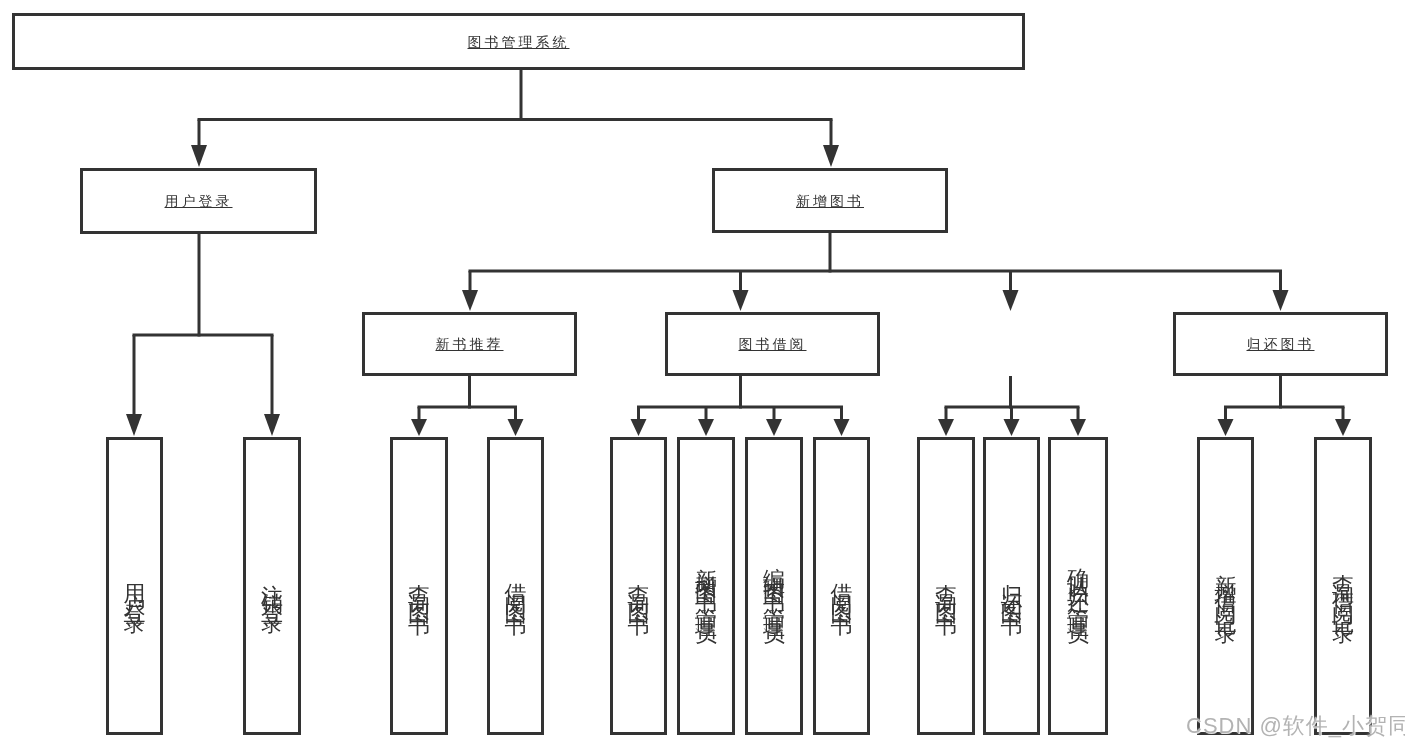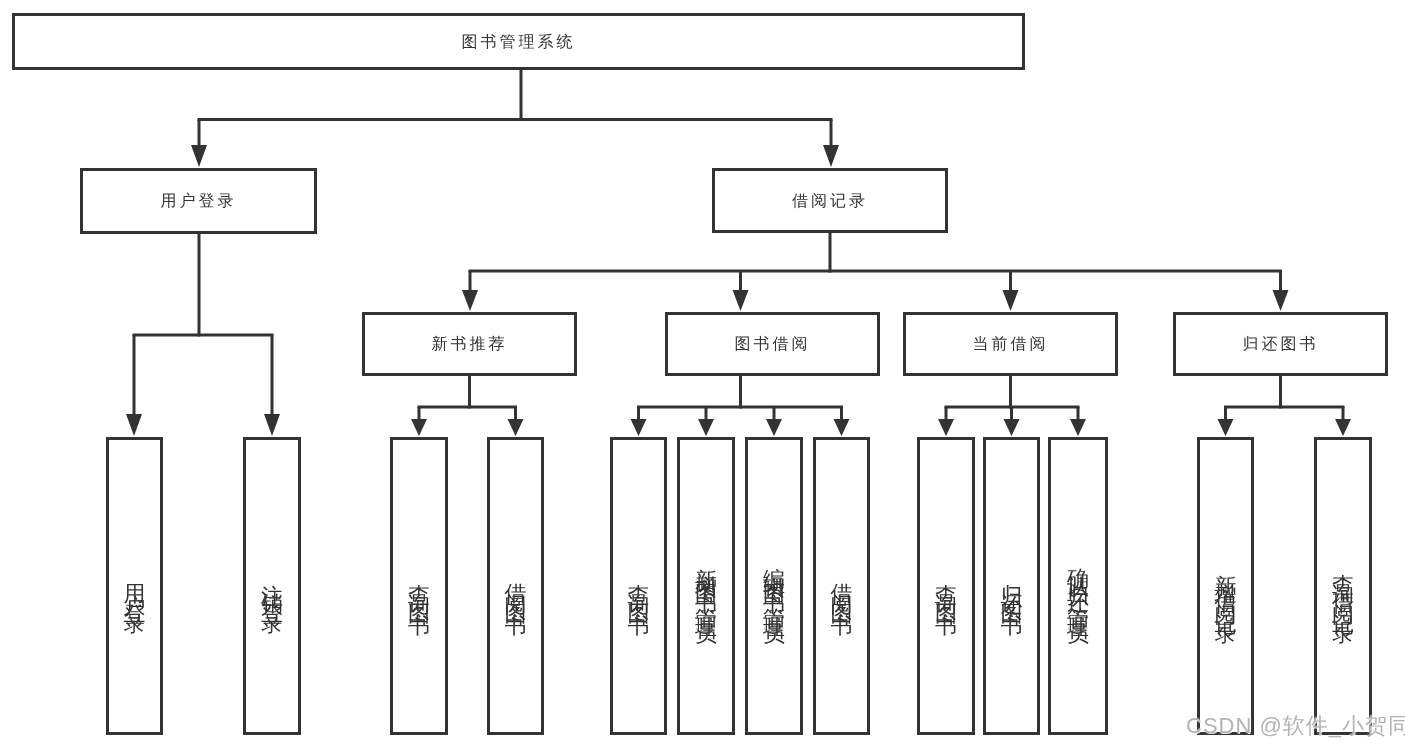--- a/index.html
+++ b/index.html
@@ -24,25 +24,26 @@
   .connectors line { stroke: #333333; stroke-width: 3; }
   .connectors polygon { fill: #333333; stroke: none; }
   .hbox {
     position: absolute;
     box-sizing: border-box;
     border: 3px solid #333333;
     background: #ffffff;
     display: flex;
     align-items: center;
     justify-content: center;
-    font-size: 16px;
+    font-size: 14px;
     letter-spacing: 3px;
     line-height: 1;
     z-index: 2;
     white-space: nowrap;
+    text-decoration: underline;
   }
   .vbox {
     position: absolute;
     top: 437px;
     height: 298px;
     box-sizing: border-box;
     border: 3px solid #333333;
     background: #ffffff;
     display: flex;
     align-items: center;
@@ -145,25 +146,24 @@
       <line x1="1225.5" y1="407" x2="1225.5" y2="421"></line>
       <polygon points="1217.5,419 1233.5,419 1225.5,436"></polygon>
       <line x1="1343" y1="407" x2="1343" y2="421"></line>
       <polygon points="1335,419 1351,419 1343,436"></polygon>
     </g>
   </svg>
 
   <div class="hbox" style="left:12px; top:13px; width:1013px; height:57px;">图书管理系统</div>
 
   <div class="hbox" style="left:80px; top:168px; width:237px; height:66px;">用户登录</div>
-  <div class="hbox" style="left:712px; top:168px; width:236px; height:65px;">借阅记录</div>
+  <div class="hbox" style="left:712px; top:168px; width:236px; height:65px;">新增图书</div>
 
   <div class="hbox" style="left:362px; top:312px; width:215px; height:64px;">新书推荐</div>
   <div class="hbox" style="left:633px; top:312px; width:215px; height:64px;margin-left:32px;">图书借阅</div>
-  <div class="hbox" style="left:903px; top:312px; width:215px; height:64px;">当前借阅</div>
   <div class="hbox" style="left:1173px; top:312px; width:215px; height:64px;">归还图书</div>
 
   <div class="vbox" style="left:106px; width:57px;">用户登录</div>
   <div class="vbox" style="left:243px; width:58px;">注销登录</div>
 
   <div class="vbox" style="left:390px; width:58px;">查询图书</div>
   <div class="vbox" style="left:487px; width:57px;">借阅图书</div>
 
   <div class="vbox" style="left:610px; width:57px;">查询图书</div>
   <div class="vbox long" style="left:677px; width:58px;">新增图书（管理员）</div>

